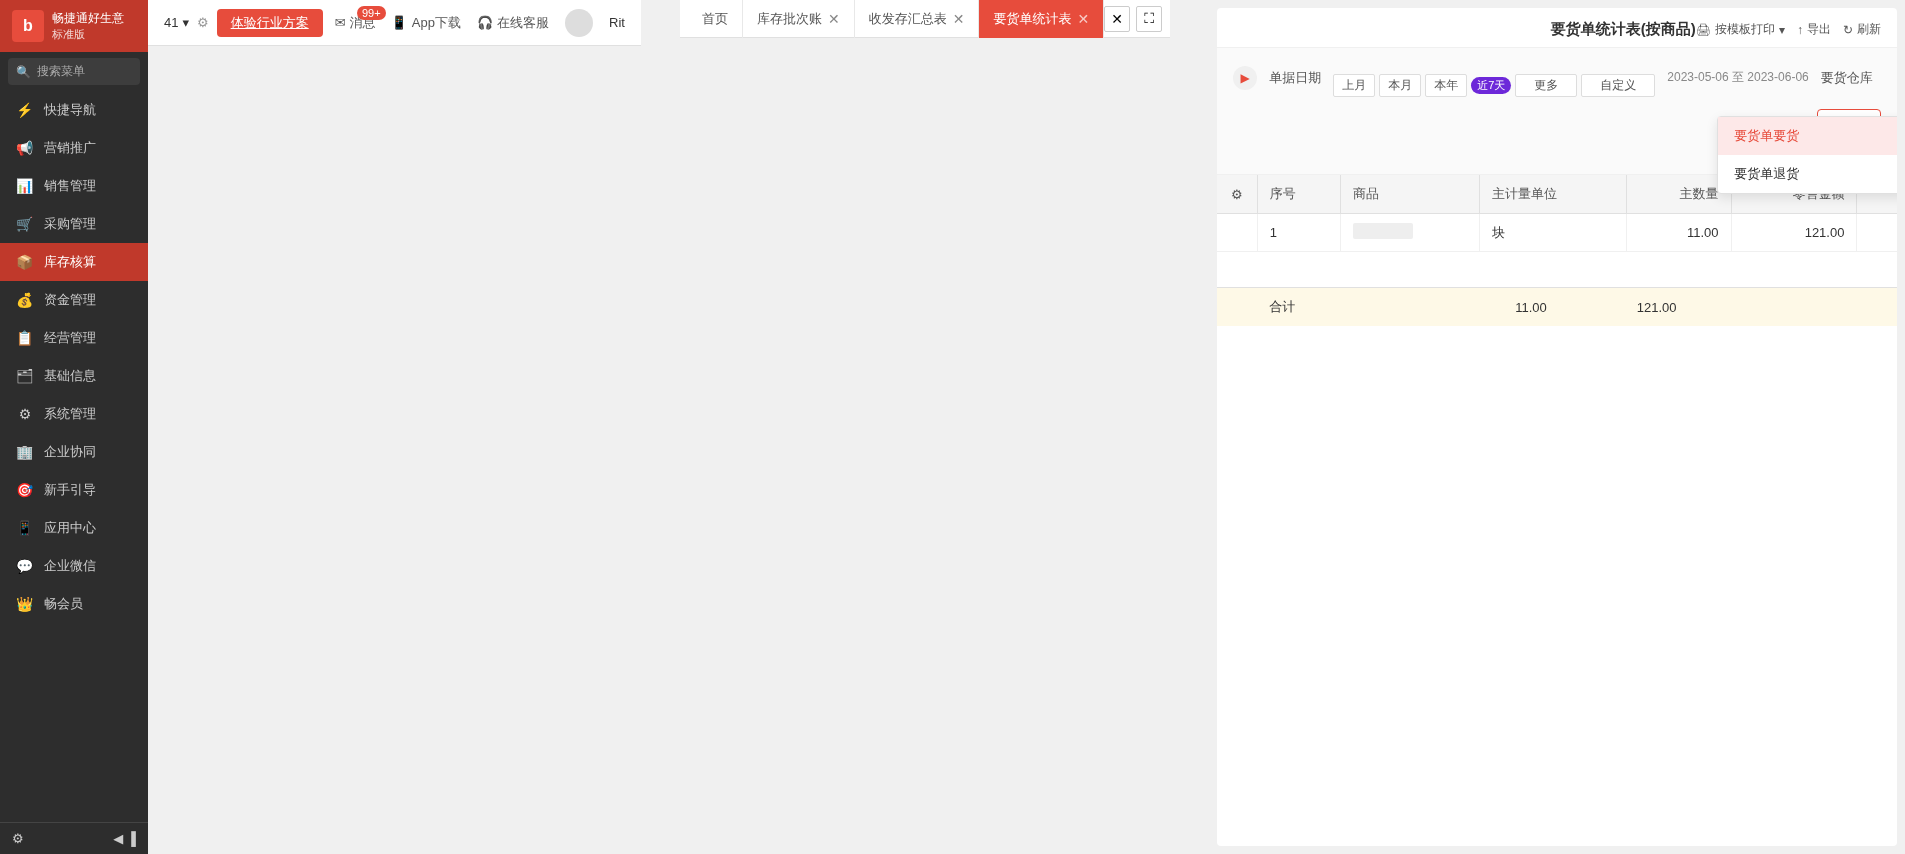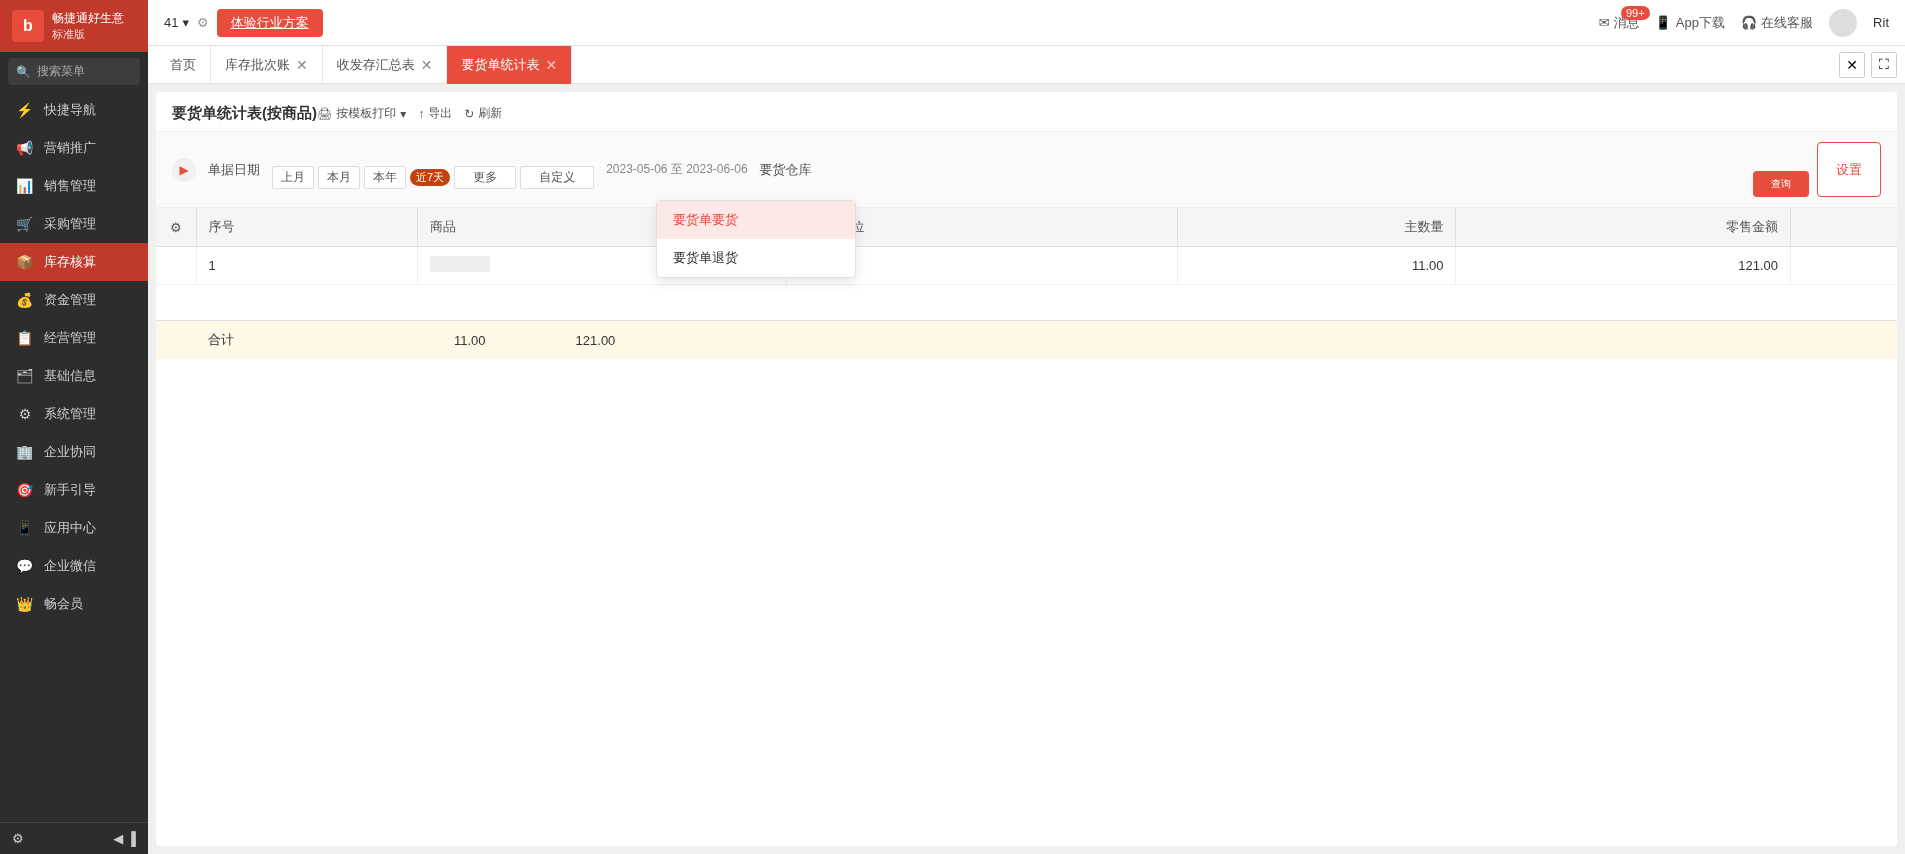--- a/index.html
+++ b/index.html
@@ -67,23 +67,24 @@
       align-items: center;
       justify-content: space-between;
       padding: 8px 12px;
       border-top: 1px solid #444;
     }
 
     
     .main {
       flex: 1;
       display: flex;
-      flex-direction: column;
+      flex-direction: row;
       background: #f0f0f0;
       overflow: hidden;
+      gap: 39px;
     }
 
     
     .topbar {
       background: white;
       height: 46px;
       display: flex;
       align-items: center;
       padding: 0 16px;
       gap: 12px;
@@ -200,21 +201,21 @@
       background: white;
       margin: 8px;
       border-radius: 4px;
       position: relative;
     }
 
     
     .page-header {
       display: flex;
       align-items: center;
-      justify-content: flex-start;
+      justify-content: flex-end;
       padding: 12px 16px 8px;
       border-bottom: 1px solid #f0f0f0;
     }
     .page-title { font-size: 15px; font-weight: bold; color: #333; }
     .page-actions { display: flex; align-items: center; gap: 12px; }
     .action-btn {
       display: flex;
       align-items: center;
       gap: 4px;
       font-size: 12px;
@@ -250,21 +251,21 @@
     .date-btn {
       padding: 2px 8px;
       border: 1px solid #ddd;
       background: white;
       cursor: pointer;
       border-radius: 2px;
       font-size: 12px;
       color: #555;
     }
     .date-badge {
-      background: #c2410c;
+      background: #6d28d9;
       color: white;
       border-radius: 10px;
       padding: 1px 6px;
       font-size: 11px;
       cursor: pointer;
     }
     .date-custom {
       padding: 2px 18px;
       border: 1px solid #ddd;
       background: white;

